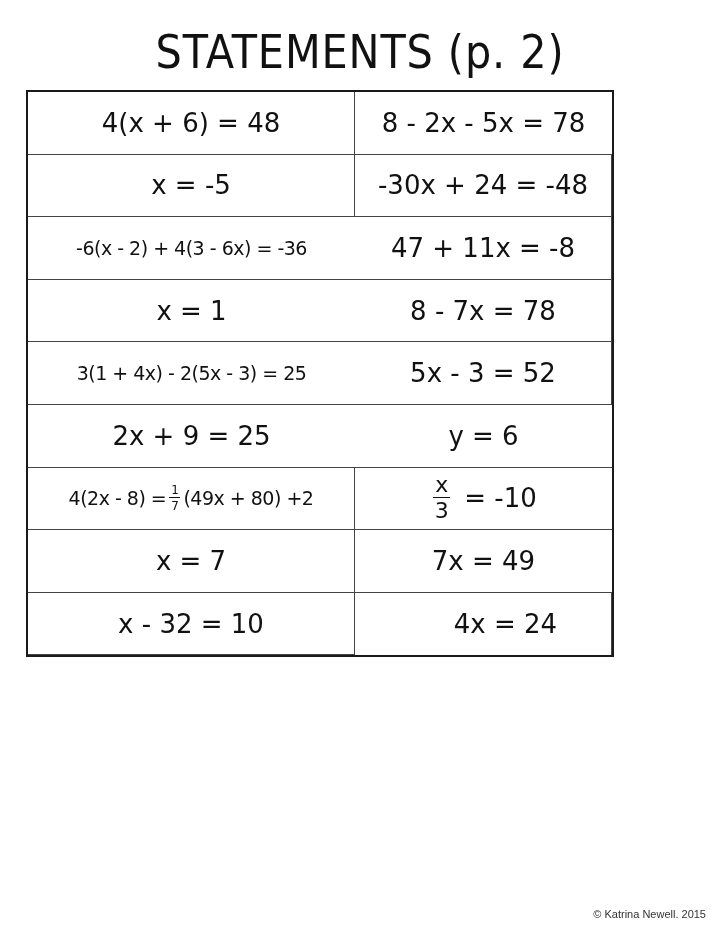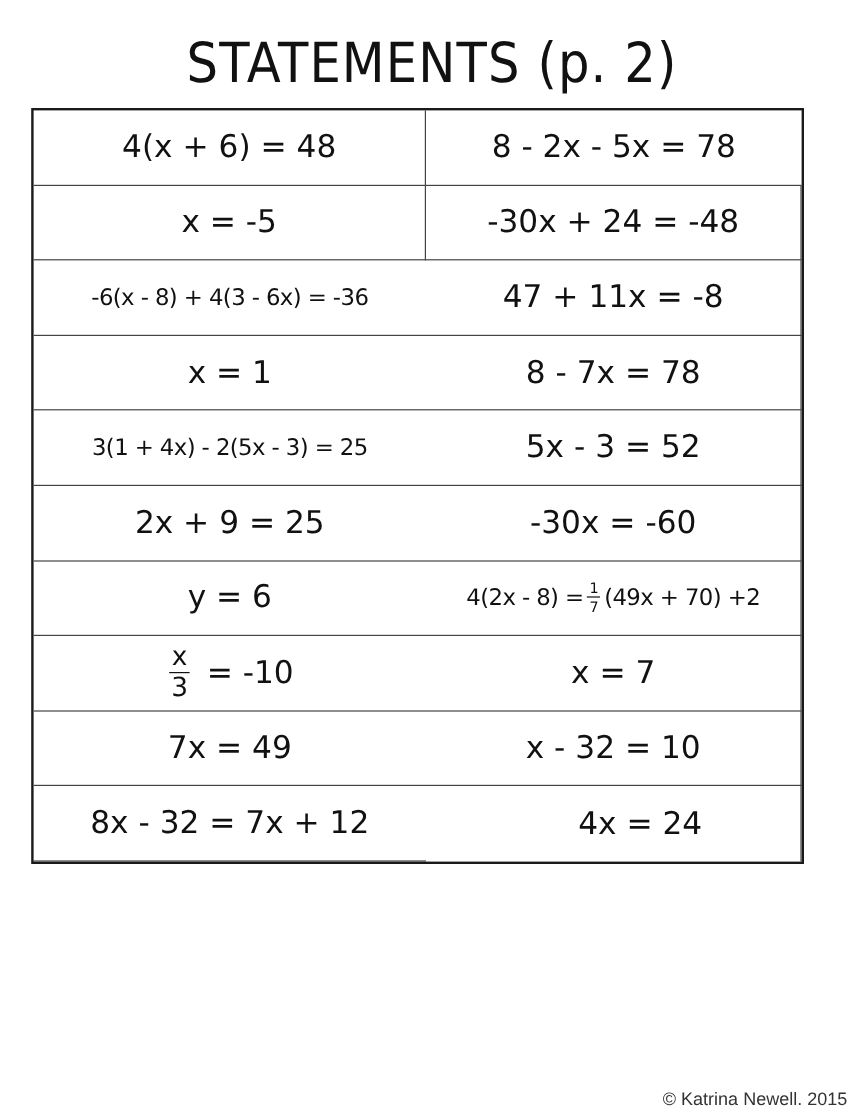--- a/index.html
+++ b/index.html
@@ -24,21 +24,21 @@
       font-size: 46px;
       letter-spacing: 1px;
       font-weight: normal;
       line-height: 60px;
       transform: scaleX(0.9);
     }
     .table {
       position: absolute;
       left: 26px;
       top: 90px;
-      width: 644px;
+      width: 588px;
       border: 2px solid #1a1a1a;
       box-sizing: border-box;
       display: grid;
       grid-template-columns: 327px 1fr;
       grid-auto-rows: 62.6px;
     }
     .cell {
       display: flex;
       align-items: center;
       justify-content: center;
@@ -79,69 +79,67 @@
       font-size: 12px;
     }
     .frac.big {
       font-size: 22px;
       margin-right: 14px;
     }
     .footer {
       position: absolute;
       right: 14px;
       top: 908px;
-      font-size: 15px;
+      font-size: 11px;
       font-family: "Liberation Sans", sans-serif;
       color: #333333;
     }
   </style>
 </head>
 <body>
 
 <div class="title">STATEMENTS (p. 2)</div>
 
 <div class="table">
   <div class="cell left">4(x + 6) = 48</div>
   <div class="cell">8 - 2x - 5x = 78</div>
 
   <div class="cell left">x = -5</div>
 
   <div class="cell left">-30x + 24 = -48</div>
-  <div class="cell xsmall">-6(x - 8) + 4(3 - 6x) = -36</div>
+  <div class="cell xsmall">-6(x - 2) + 4(3 - 6x) = -36</div>
 
   <div class="cell left">47 + 11x = -8</div>
   <div class="cell">x = 1</div>
 
   <div class="cell left">8 - 7x = 78</div>
   <div class="cell xsmall">3(1 + 4x) - 2(5x - 3) = 25</div>
 
   <div class="cell left">5x - 3 = 52</div>
   <div class="cell">2x + 9 = 25</div>
 
-  <div class="cell left">-30x = -60</div>
   <div class="cell">y = 6</div>
 
   <div class="cell left xsmall">
     <span>4(2x - 8) =</span>
     <span class="frac tiny">
       <span class="num">1</span>
       <span class="den">7</span>
     </span>
-    <span>(49x + 70) +2</span>
+    <span>(49x + 80) +2</span>
   </div>
   <div class="cell">
     <span class="frac big">
       <span class="num">x</span>
       <span class="den">3</span>
     </span>
     <span>= -10</span>
   </div>
 
   <div class="cell left">x = 7</div>
   <div class="cell">7x = 49</div>
 
   <div class="cell left">x - 32 = 10</div>
-  <div class="cell">8x - 32 = 7x + 12</div>
 
   <div class="cell left last">4x = 24</div>
 </div>
 
 <div class="footer">© Katrina Newell. 2015</div>
 
 </body></html>

